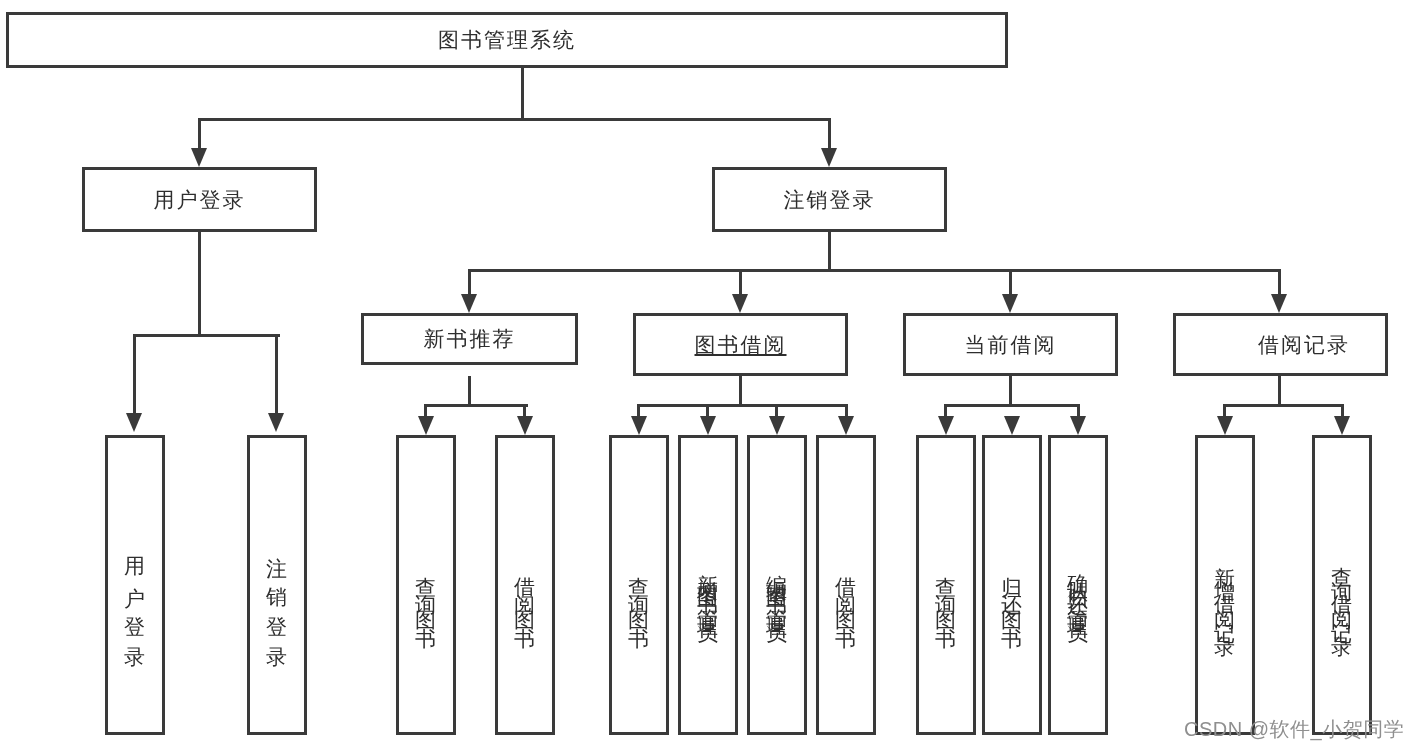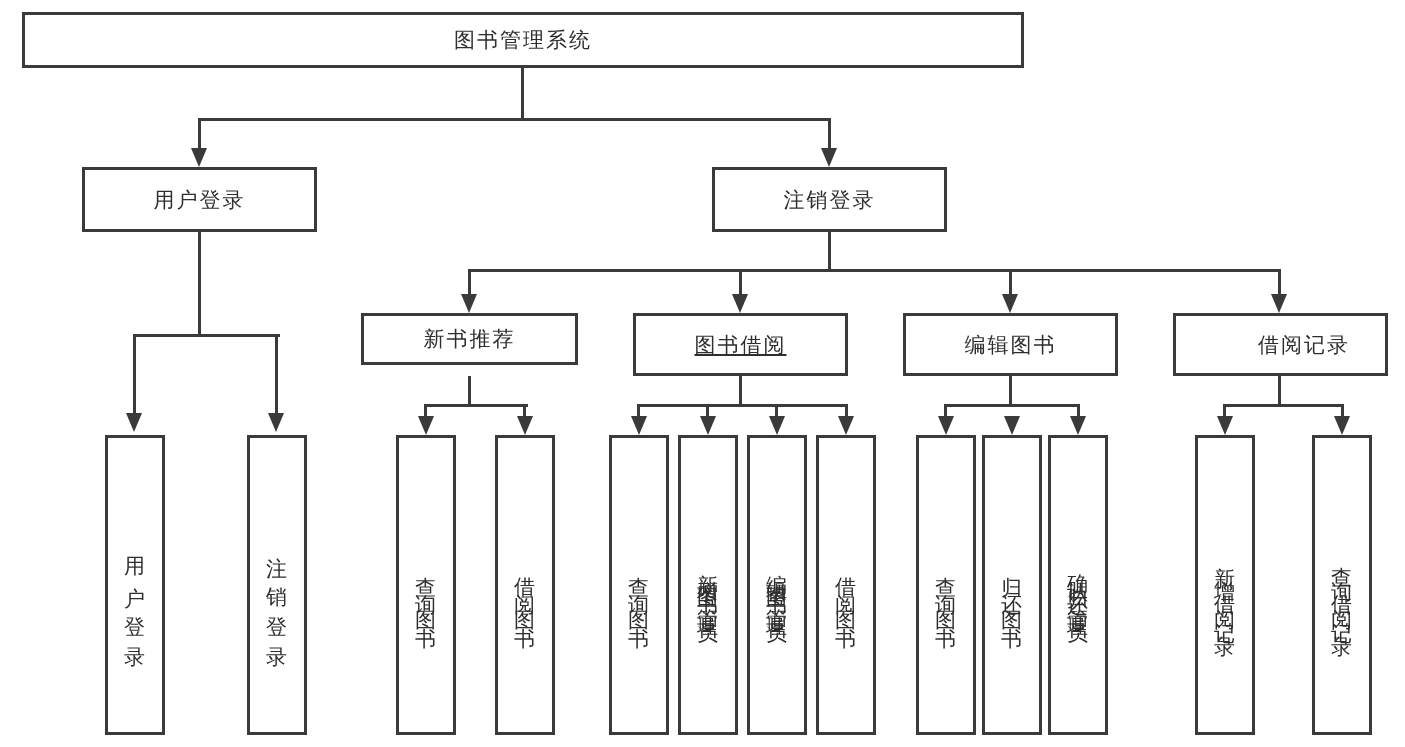--- a/index.html
+++ b/index.html
@@ -52,21 +52,21 @@
     letter-spacing: 0.5px;
     white-space: nowrap;
     z-index: 5;
   }
 </style>
 </head>
 <body>
 
 <div class="stage">
 
-  <div class="node" style="left:22px; top:12px; width:1002px; height:56px;">
+  <div class="node" style="left:6px; top:12px; width:1002px; height:56px;">
     <span>图书管理系统</span>
   </div>
 
   <div class="vline" style="left:521px; top:68px; height:53px;"></div>
   <div class="hline" style="left:198px; top:118px; width:633px;"></div>
   <div class="vline" style="left:198px; top:118px; height:32px;"></div>
   <div class="vline" style="left:828px; top:118px; height:32px;"></div>
   <div class="arrow-down" style="left:191px; top:148px;"></div>
   <div class="arrow-down" style="left:821px; top:148px;"></div>
 
@@ -95,21 +95,21 @@
   <div class="arrow-down" style="left:1002px; top:294px;"></div>
   <div class="arrow-down" style="left:1271px; top:294px;"></div>
 
   <div class="node" style="left:361px; top:313px; width:217px; height:52px;">
     <span>新书推荐</span>
   </div>
   <div class="node" style="left:633px; top:313px; width:215px; height:63px;text-decoration:underline;">
     <span>图书借阅</span>
   </div>
   <div class="node" style="left:903px; top:313px; width:215px; height:63px;">
-    <span>编辑图书</span>
+    <span>当前借阅</span>
   </div>
   <div class="node" style="left:1173px; top:313px; width:215px; height:63px;padding-left:47px;">
     <span>借阅记录</span>
   </div>
 
   <div class="vline" style="left:468px; top:376px; height:31px;"></div>
   <div class="hline" style="left:424px; top:404px; width:104px;"></div>
   <div class="vline" style="left:424px; top:404px; height:13px;"></div>
   <div class="vline" style="left:523px; top:404px; height:13px;"></div>
   <div class="arrow-down" style="left:418px; top:416px;"></div>
@@ -178,14 +178,15 @@
     <span class="ls-tight">确认归还（管理员）</span>
   </div>
 
   <div class="node leaf" style="left:1195px; top:435px; width:60px; height:300px;">
     <span class="ls-mid6">新增借阅记录</span>
   </div>
   <div class="node leaf" style="left:1312px; top:435px; width:60px; height:300px;">
     <span class="ls-mid6">查询借阅记录</span>
   </div>
 
+  <div class="watermark">CSDN @软件_小贺同学</div>
 
 </div>
 
 </body></html>

